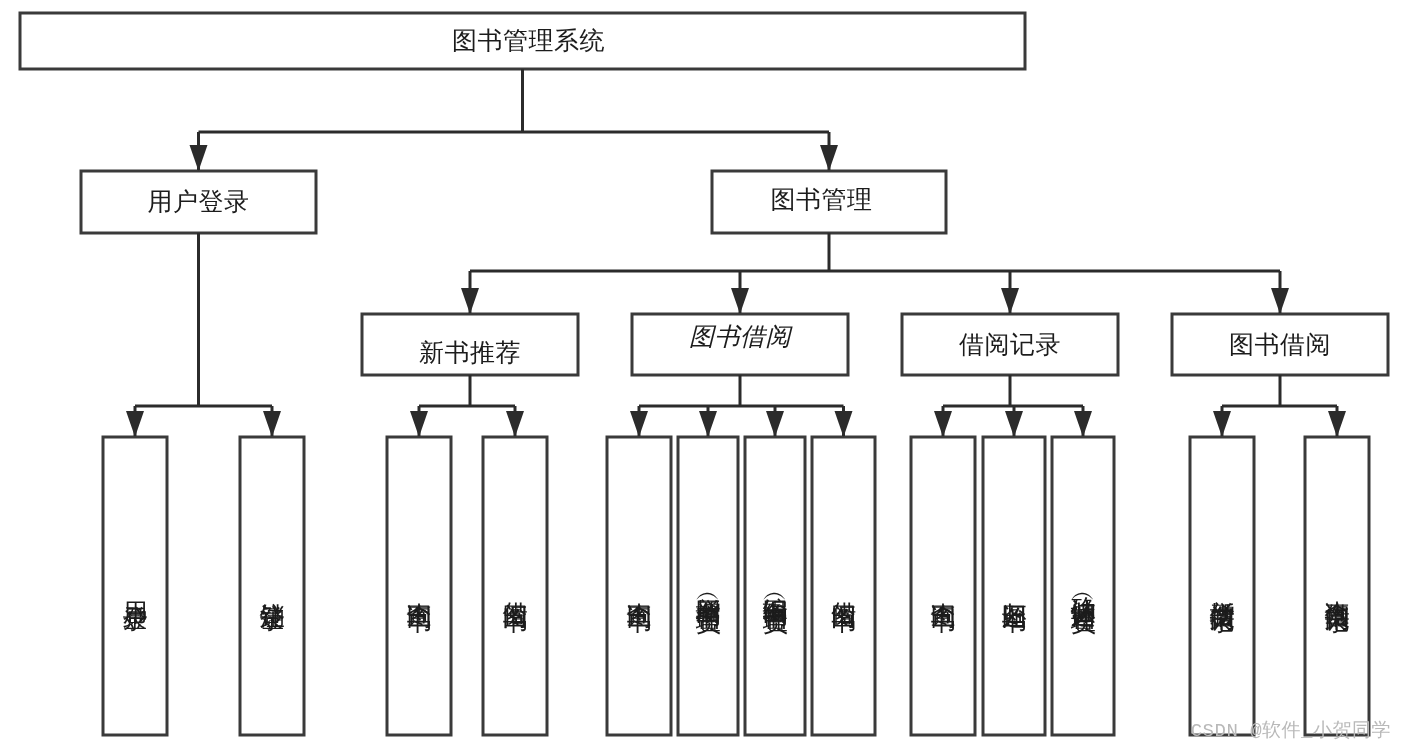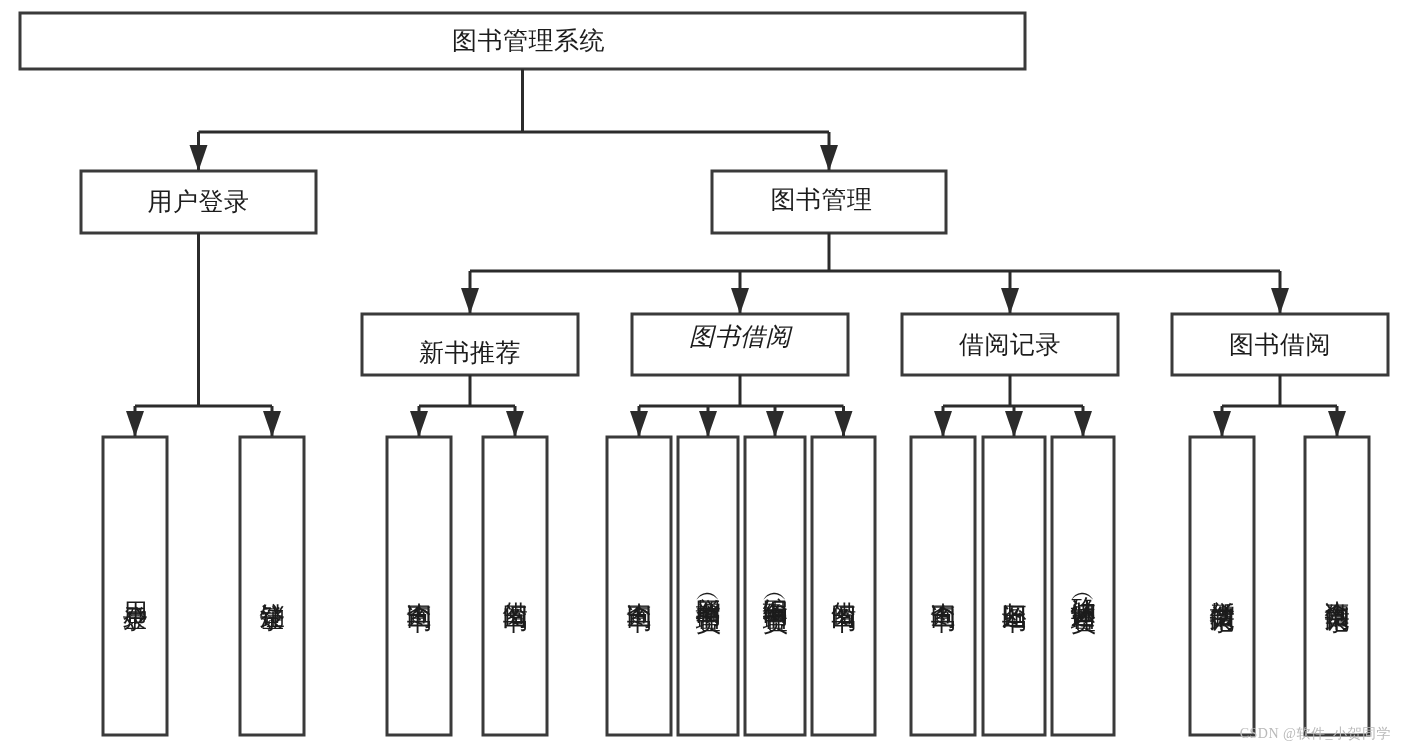--- a/index.html
+++ b/index.html
@@ -62,23 +62,23 @@
     writing-mode: vertical-rl;
     text-orientation: upright;
     font-size: 25px;
     line-height: 1.25;
     letter-spacing: 2px;
   }
   .watermark {
     position: absolute;
     right: 14px;
     bottom: 4px;
-    font-size: 14px;
+    font-size: 19px;
     color: #b9b9b9;
-    font-family: Liberation Serif, serif;
+    font-family: Liberation Mono, monospace;
     letter-spacing: 0.5px;
     white-space: nowrap;
     pointer-events: none;
   }
 </style>
 </head>
 <body>
 
 <div id="diagram-root">
 

